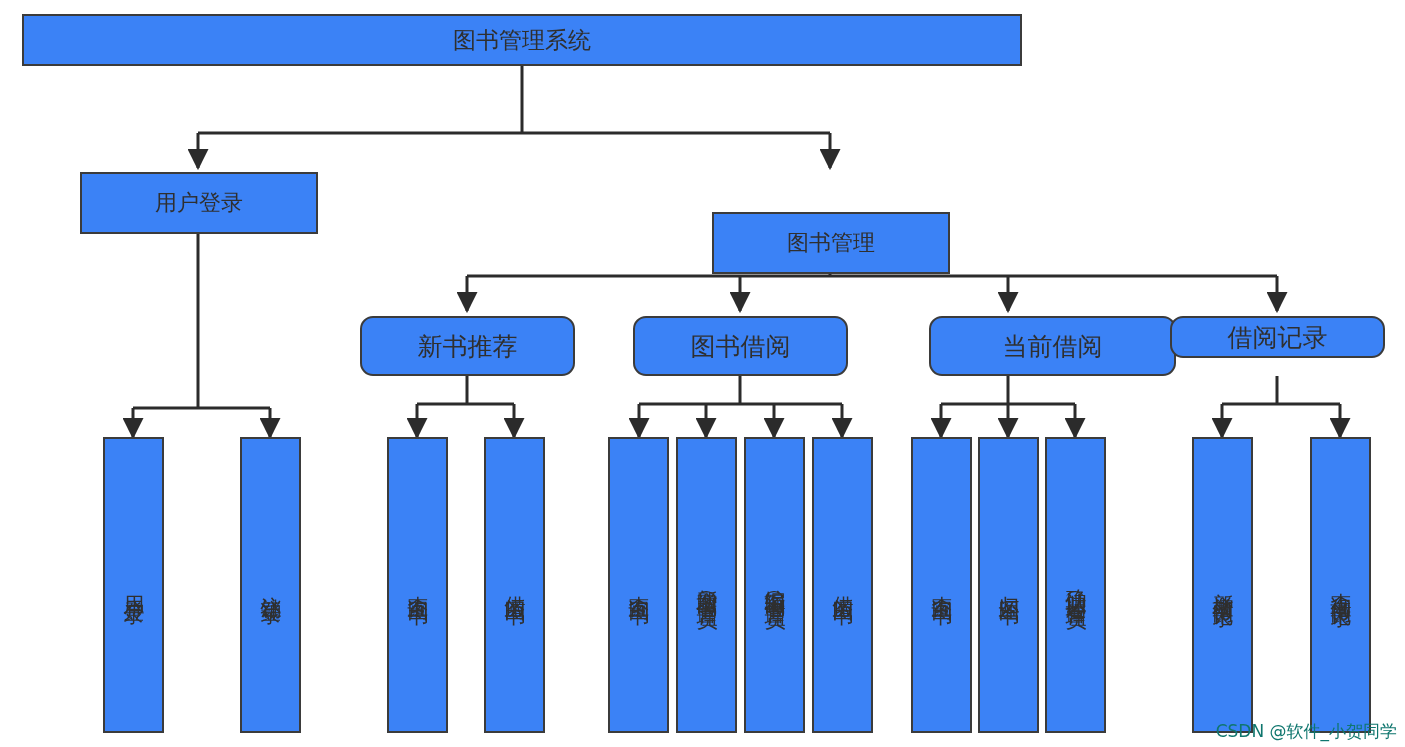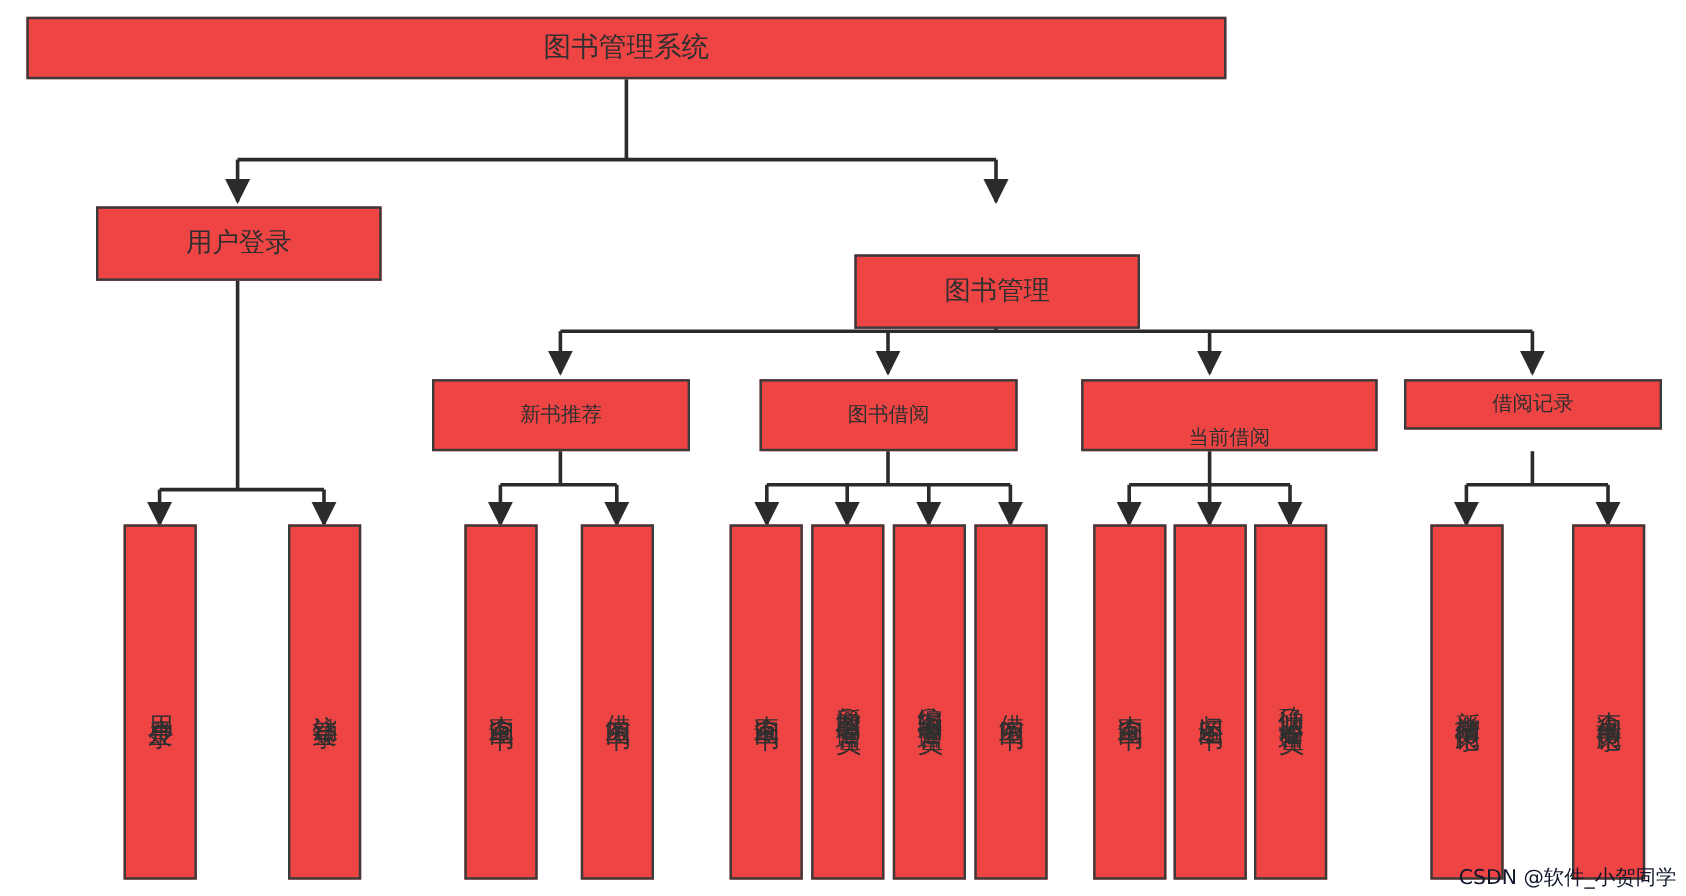--- a/index.html
+++ b/index.html
@@ -20,37 +20,38 @@
   #svg-layer {
     position: absolute;
     left: 0;
     top: 0;
     width: 1405px;
     height: 747px;
   }
   .node {
     position: absolute;
     box-sizing: border-box;
-    background: #ef4444;
+    background: #3b82f6;
     border: 2px solid #3b3b3b;
     color: #2f2f2f;
     display: flex;
     align-items: center;
     justify-content: center;
     text-align: center;
     z-index: 2;
   }
   .node.root {
     font-size: 23px;
   }
   .node.level2 {
     font-size: 22px;
   }
   .node.level3 {
-    font-size: 17px;
+    font-size: 25px;
+    border-radius: 13px;
   }
   .node.leaf {
     font-size: 21px;
     align-items: center;
     justify-content: center;
     padding: 6px 0;
   }
   .vtext {
     writing-mode: vertical-rl;
     text-orientation: upright;
@@ -62,21 +63,21 @@
   .htext {
     line-height: 1;
     white-space: nowrap;
     color: #2f2f2f;
   }
   #watermark {
     position: absolute;
     right: 8px;
     bottom: 4px;
     font-size: 17px;
-    color: #0f172a;
+    color: #0f766e;
     z-index: 5;
     white-space: nowrap;
   }
 </style>
 </head>
 <body>
 
 <div id="canvas">
 
   <svg id="svg-layer" viewBox="0 0 1405 747">
@@ -142,21 +143,21 @@
   </div>
 
   <div class="node level3" style="left:360px; top:316px; width:215px; height:60px;">
     <span class="htext">新书推荐</span>
   </div>
 
   <div class="node level3" style="left:633px; top:316px; width:215px; height:60px;">
     <span class="htext">图书借阅</span>
   </div>
 
-  <div class="node level3" style="left:901px; top:316px; width:247px; height:60px;align-items:flex-end;">
+  <div class="node level3" style="left:929px; top:316px; width:247px; height:60px;">
     <span class="htext">当前借阅</span>
   </div>
 
   <div class="node level3" style="left:1170px; top:316px; width:215px; height:42px;">
     <span class="htext">借阅记录</span>
   </div>
 
   <div class="node leaf" style="left:103px; top:437px; width:61px; height:296px;">
     <span class="vtext">用户登录</span>
   </div>

